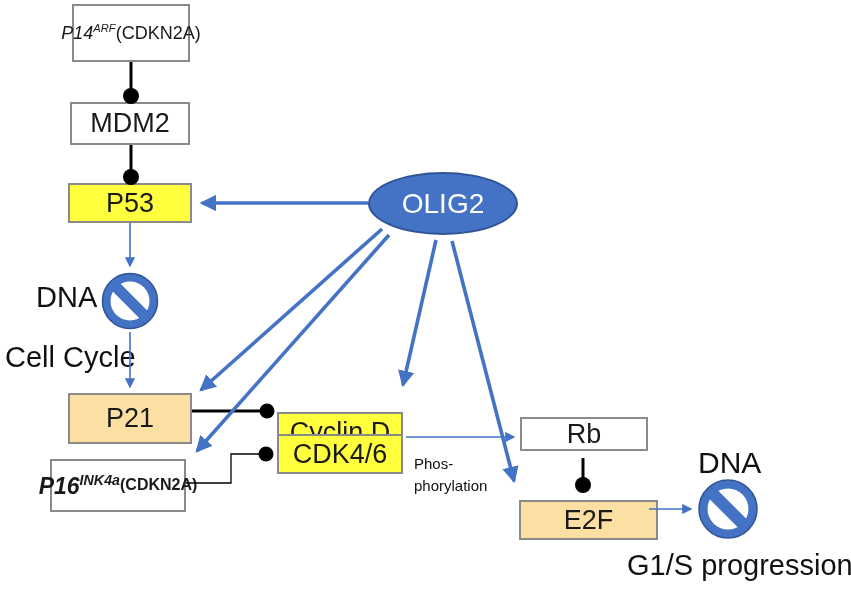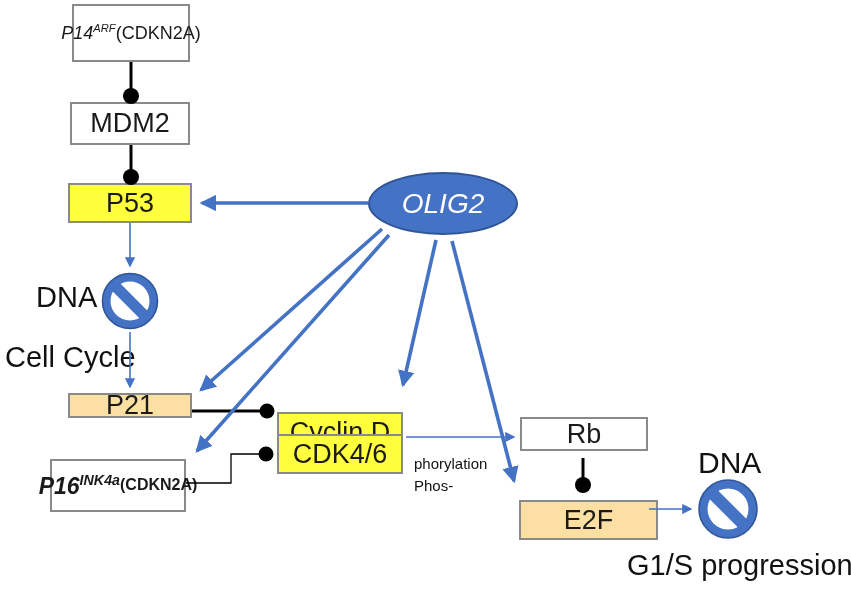--- a/index.html
+++ b/index.html
@@ -13,21 +13,21 @@
     flex-direction:row;color:#1a1a1a;z-index:1;
     line-height:1.05;text-align:center;
   }
   .yellow{background:#FFFF3E;justify-content:center;}
   .tan{background:#FBDFA3;}
   .lbl-lg{font-size:27px;}
   .ellipse{
     position:absolute;box-sizing:border-box;z-index:1;
     background:#4472C4;border:2px solid #2F5597;border-radius:50%;
     display:flex;align-items:center;justify-content:center;
-    color:#ffffff;font-size:28px;font-style:italic;
+    color:#ffffff;font-size:28px;
   }
   .freetext{position:absolute;color:#111111;z-index:1;white-space:nowrap;}
   .big-black{font-size:29px;}
   .small-black{font-size:15px;line-height:22px;white-space:normal;}
   sup{font-size:62%;vertical-align:super;}
   .gene-top{font-style:italic;}
   #overlay{position:absolute;left:0;top:0;z-index:2;pointer-events:none;}
 </style>
 </head>
 <body>
@@ -44,21 +44,21 @@
   </div>
 
   <div class="box yellow lbl-lg" style="left:68px;top:183px;width:124px;height:40px;">
     <span>P53</span>
   </div>
 
   <div class="ellipse" style="left:368px;top:172px;width:150px;height:63px;">
     <span>OLIG2</span>
   </div>
 
-  <div class="box tan lbl-lg" style="left:68px;top:393px;width:124px;height:25px;">
+  <div class="box tan lbl-lg" style="left:68px;top:393px;width:124px;height:51px;">
     <span>P21</span>
   </div>
 
   <div class="box" style="left:50px;top:459px;width:136px;height:53px;border-width:2px;font-weight:bold;">
     <div class="gene-top" style="font-size:23px;"><span>P16</span><sup>INK4a</sup></div>
     <div style="font-size:16px;">(CDKN2A)</div>
   </div>
 
   <div class="box yellow lbl-lg" style="left:277px;top:394px;width:126px;height:40px;margin-top:18px;">
     <span>Cyclin D</span>
@@ -74,22 +74,22 @@
 
   <div class="box tan lbl-lg" style="left:519px;top:488px;width:139px;height:40px;margin-top:12px;">
     <span>E2F</span>
   </div>
 
   <div class="freetext big-black" style="left:36px;top:281px;">DNA</div>
   <div class="freetext big-black" style="left:5px;top:341px;">Cell Cycle</div>
   <div class="freetext big-black" style="left:698px;top:446px;font-size:30px;">DNA</div>
   <div class="freetext big-black" style="left:627px;top:549px;">G1/S progression</div>
   <div class="freetext small-black" style="left:414px;top:453px;width:96px;">
+    <div>Phos-</div>
     <div>phorylation</div>
-    <div>Phos-</div>
   </div>
 
   <svg id="overlay" width="851" height="591" viewBox="0 0 851 591">
     <defs>
       <marker id="ah-big" viewBox="0 0 10 10" refX="8.6" refY="5" markerWidth="4.6" markerHeight="4.6" orient="auto-start-reverse">
         <path d="M0,0 L10,5 L0,10 z" fill="#4472C4"></path>
       </marker>
       <marker id="ah-small" viewBox="0 0 10 10" refX="8.6" refY="5" markerWidth="6.4" markerHeight="6.4" orient="auto-start-reverse">
         <path d="M0,0 L10,5 L0,10 z" fill="#4472C4"></path>
       </marker>

